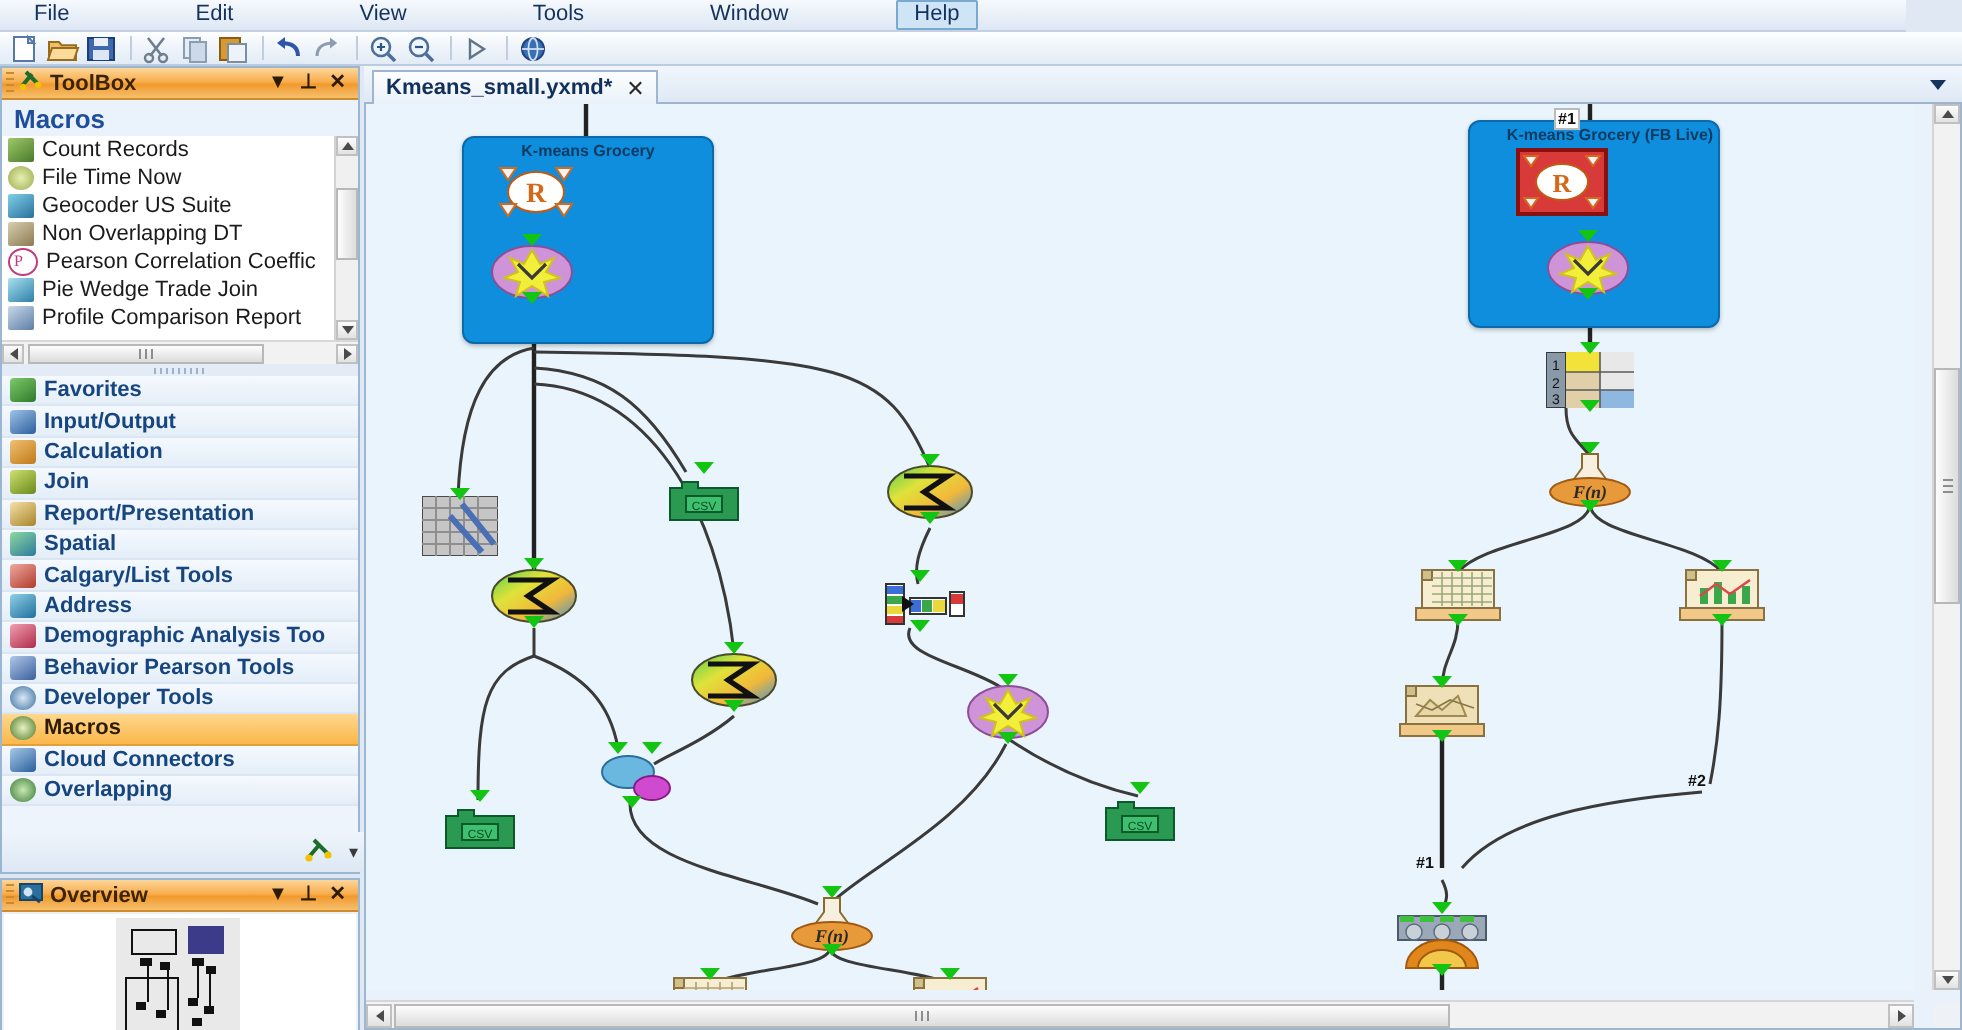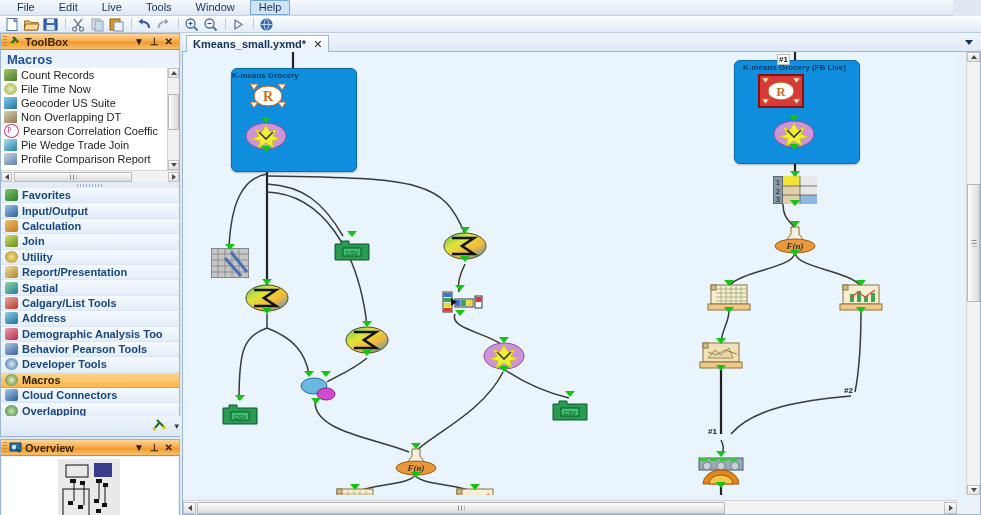--- a/index.html
+++ b/index.html
@@ -10,21 +10,21 @@
     background:#eef2f7;
     -webkit-font-smoothing:none;
   }
   #app{position:relative;width:981px;height:515px;overflow:hidden;background:#dfe8f3;}
 
   
   #menubar{
     position:absolute;left:0;top:0;width:953px;height:16px;
     background:linear-gradient(to bottom,#f6f9fd 0%,#e8eff8 55%,#dde7f4 100%);
     border-bottom:1px solid #c3d1e2;
-    display:flex;align-items:flex-start;padding-left:8px;box-sizing:border-box;
+    display:flex;align-items:flex-start;padding-left:8px;box-sizing:border-box;gap:39px;
   }
   .menu-item{
     font-size:11px;color:#15325c;padding:1px 9px;margin-right:6px;white-space:nowrap;
     line-height:13px;
   }
   .menu-item.active{
     background:#cfe4f5;border:1px solid #7aa9d0;padding:0px 8px;border-radius:1px;
   }
 
   
@@ -165,21 +165,21 @@
   #vscroll{position:absolute;right:0;top:0;width:13px;height:443px;background:#f2f2f2;border-left:1px solid #d6d6d6;}
   #hscroll{position:absolute;left:0;bottom:0;width:774px;height:13px;background:#f2f2f2;border-top:1px solid #d6d6d6;display:flex;align-items:center;}
   #corner{position:absolute;right:0;bottom:0;width:13px;height:13px;background:#eef2f6;}
 
   
   .container{
     position:absolute;background:#0f8ede;border:1px solid #0a6ba9;border-radius:6px;
     box-shadow:0 1px 2px rgba(0,0,0,.25);
   }
   .container .clabel{
-    position:absolute;left:0;top:2px;width:100%;text-align:left;
+    position:absolute;left:0;top:2px;width:100%;text-align:center;
     font-size:8px;color:#0a3c63;font-weight:bold;line-height:9px;
   }
   .node{position:absolute;}
 
   svg.wires{position:absolute;left:0;top:0;width:774px;height:443px;pointer-events:none;}
   .wire{fill:none;stroke:#3a3a3a;stroke-width:1.5;}
   .wire-thick{fill:none;stroke:#222;stroke-width:2.2;}
 
   
   .anchor-in,.anchor-out{position:absolute;width:0;height:0;
@@ -190,21 +190,21 @@
   .flag{position:absolute;font-size:8px;font-weight:bold;color:#111;background:#e9f4fc;padding:0 1px;}
 </style>
 </head>
 <body>
 
 <div id="app">
 
   <div id="menubar">
     <div class="menu-item">File</div>
     <div class="menu-item">Edit</div>
-    <div class="menu-item">Live</div>
+    <div class="menu-item">View</div>
     <div class="menu-item">Tools</div>
     <div class="menu-item">Window</div>
     <div class="menu-item active">Help</div>
   </div>
 
   <div id="toolbar">
     <div class="tb-btn">
       <svg width="17" height="15" viewBox="0 0 17 15">
           <rect x="3" y="1.5" width="10" height="12" fill="#fff" stroke="#5679a5"></rect>
           <path d="M10 1.5 L13 4.5 L10 4.5 Z" fill="#d8e4f2" stroke="#5679a5"></path>
@@ -379,24 +379,20 @@
           <span class="cicon" style="background:linear-gradient(145deg,#9fc2e8,#2d5f9c);"></span>
           <span>Input/Output</span>
         </div>
         <div class="cat-row">
           <span class="cicon" style="background:linear-gradient(145deg,#f0c070,#c07a1a);"></span>
           <span>Calculation</span>
         </div>
         <div class="cat-row">
           <span class="cicon" style="background:linear-gradient(145deg,#cfe070,#6a8a1a);"></span>
           <span>Join</span>
-        </div>
-        <div class="cat-row">
-          <span class="cicon" style="background:radial-gradient(circle,#f6e090,#b08a1a);border-radius:50%;"></span>
-          <span>Utility</span>
         </div>
         <div class="cat-row">
           <span class="cicon" style="background:linear-gradient(145deg,#f5e0a8,#a8842a);"></span>
           <span>Report/Presentation</span>
         </div>
         <div class="cat-row">
           <span class="cicon" style="background:linear-gradient(145deg,#8fd8a0,#2a7a9c);"></span>
           <span>Spatial</span>
         </div>
         <div class="cat-row">

